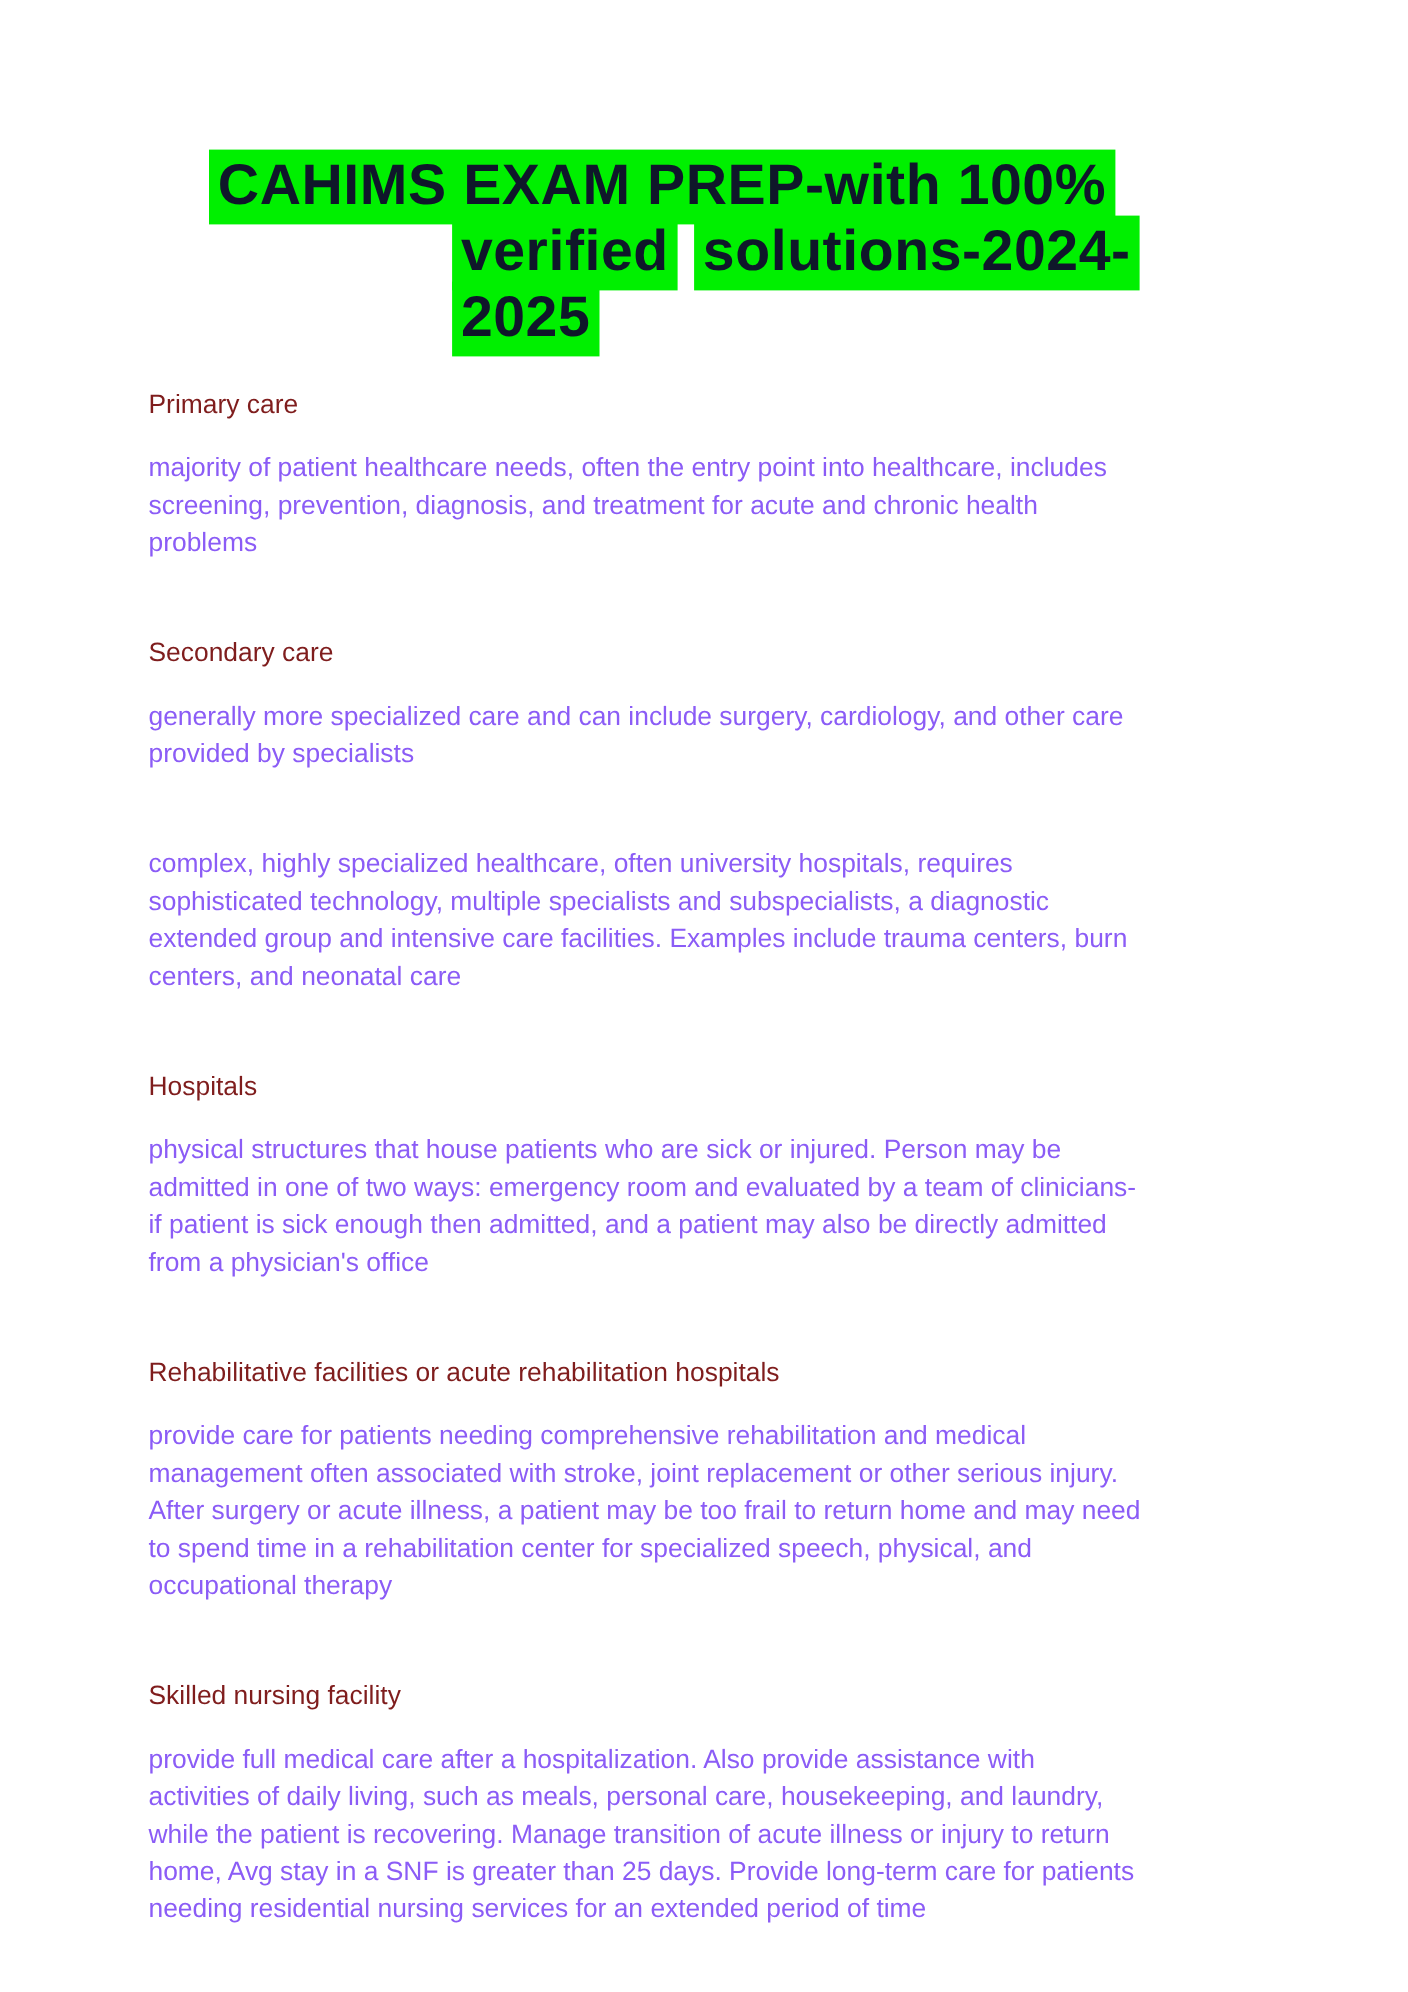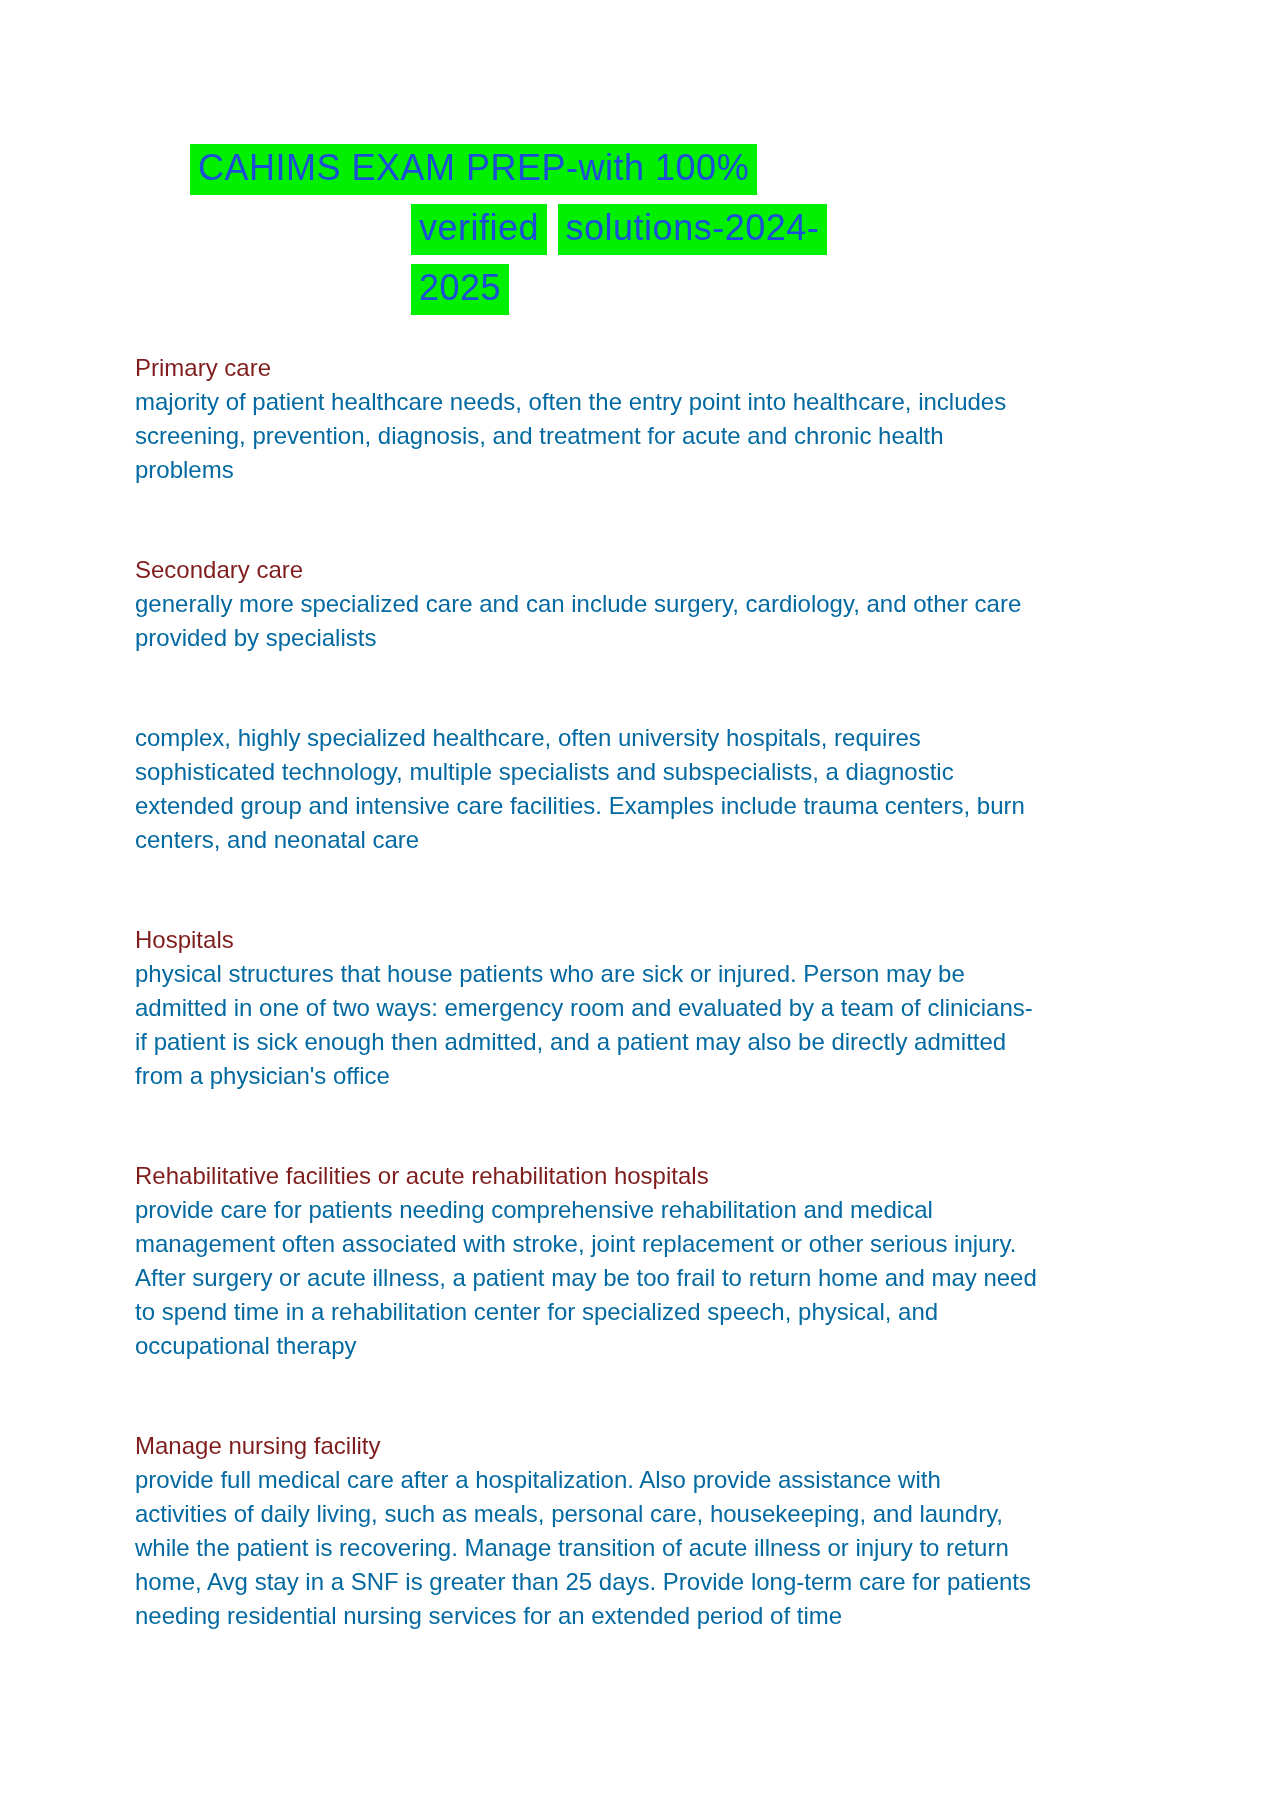--- a/index.html
+++ b/index.html
@@ -14,24 +14,24 @@
     background: #ffffff;
     box-sizing: border-box;
     padding: 0 60px 0 135px;
     overflow: hidden;
     font-family: "Liberation Sans", "DejaVu Sans", sans-serif;
   }
   
   .title {
     margin: 138px 0 0 0;
     padding: 0;
-    font-size: 36px;
-    font-weight: 400;
+    font-size: 52px;
+    font-weight: 700;
     line-height: 60px;
-    color: #1d4ed8;
+    color: #0f172a;
     letter-spacing: 0.5px;
   }
   .t-line { height: 60px; white-space: nowrap; }
   .t-line-1 { padding-left: 55px; }
   .t-line-2 { padding-left: 276px; }
   .t-line-3 { padding-left: 276px; }
   .hl {
     background: #00f000;
     padding: 3px 8px 7px 8px;
   }
@@ -41,22 +41,23 @@
     font-size: 24px;
     line-height: 34px;
   }
   .qa { margin: 0 0 66px 0; }
   .qa:last-child { margin-bottom: 0; }
   .term {
     color: #7f1d1d;
     white-space: pre-line;
   }
   .definition {
-    color: #0369a1;
+    color: #8b5cf6;
     white-space: pre-line;
+    margin-top: 24px;
   }
 </style>
 </head>
 <body>
 
 <div class="page">
 
   <h1 class="title">
     <div class="t-line t-line-1"><span class="hl">CAHIMS EXAM PREP-with 100%</span></div>
     <div class="t-line t-line-2"><span class="hl">verified</span> <span class="hl">solutions-2024-</span></div>
@@ -96,21 +97,21 @@
     <section class="qa">
       <div class="term">Rehabilitative facilities or acute rehabilitation hospitals</div>
       <div class="definition">provide care for patients needing comprehensive rehabilitation and medical
 management often associated with stroke, joint replacement or other serious injury.
 After surgery or acute illness, a patient may be too frail to return home and may need
 to spend time in a rehabilitation center for specialized speech, physical, and
 occupational therapy</div>
     </section>
 
     <section class="qa">
-      <div class="term">Manage nursing facility</div>
+      <div class="term">Skilled nursing facility</div>
       <div class="definition">provide full medical care after a hospitalization. Also provide assistance with
 activities of daily living, such as meals, personal care, housekeeping, and laundry,
 while the patient is recovering. Manage transition of acute illness or injury to return
 home, Avg stay in a SNF is greater than 25 days. Provide long-term care for patients
 needing residential nursing services for an extended period of time</div>
     </section>
 
   </div>
 </div>
 

